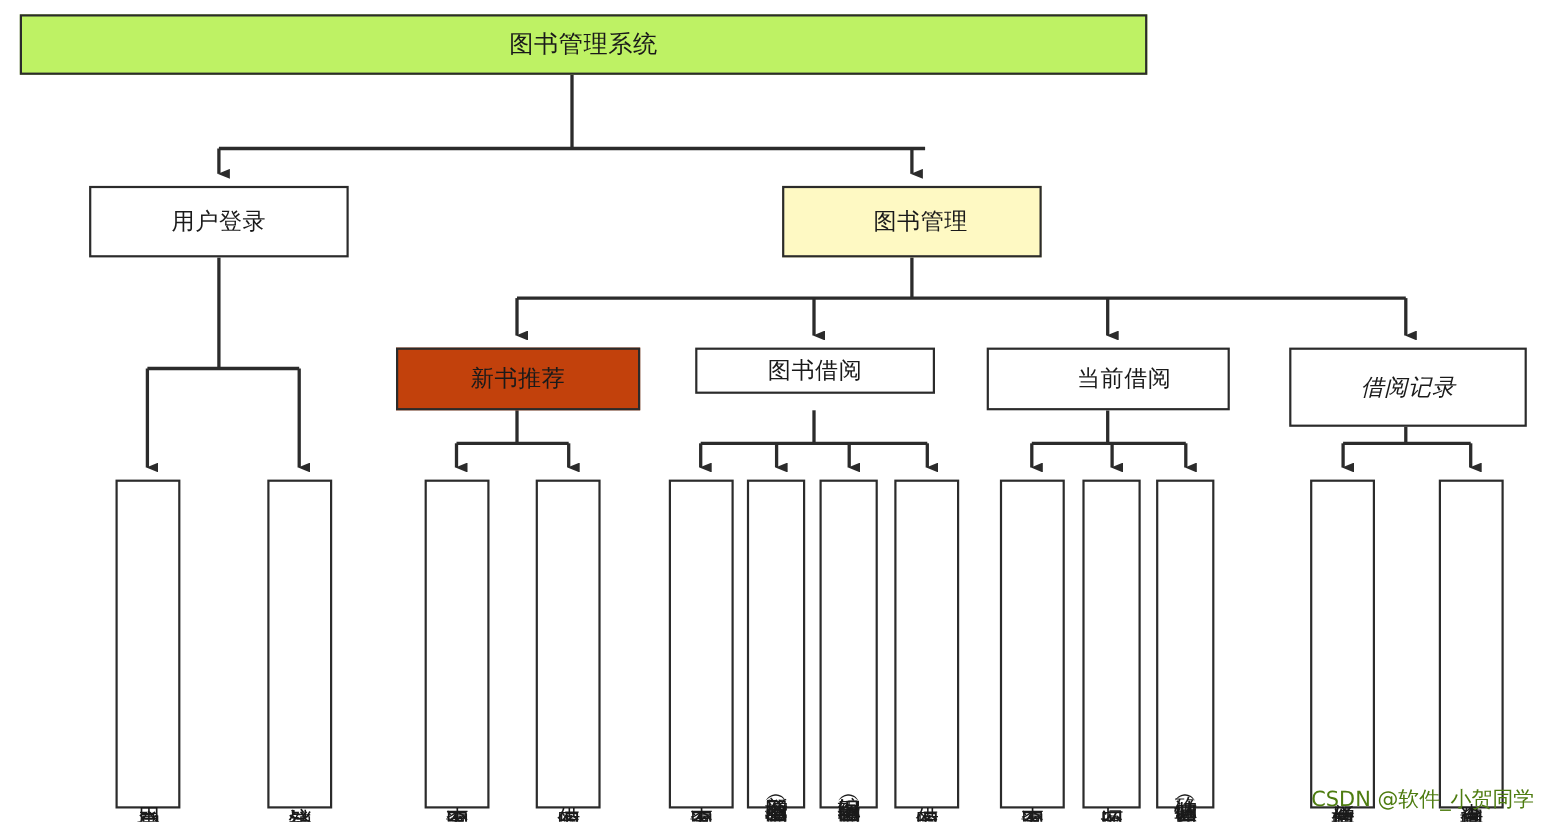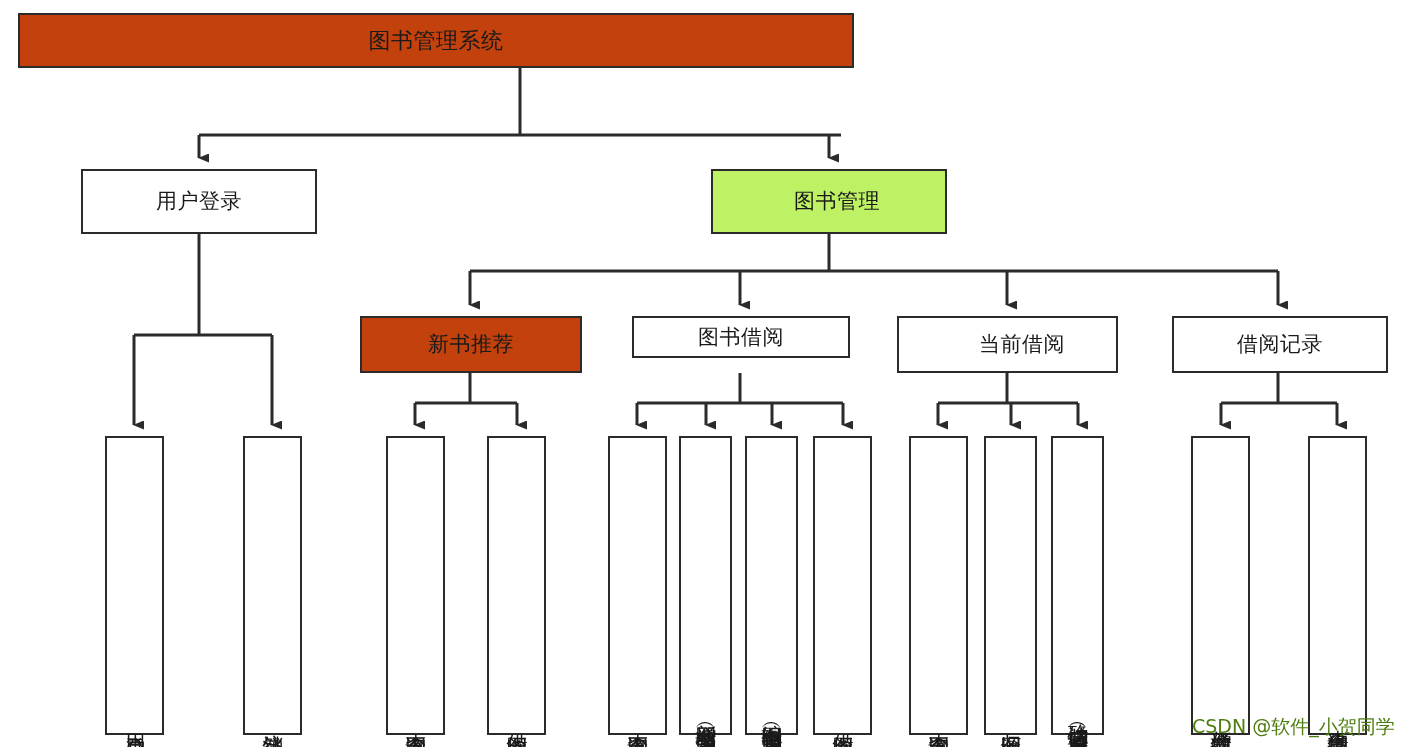--- a/index.html
+++ b/index.html
@@ -121,41 +121,41 @@
       <path d="M1011,403 L1011,425" marker-end="url(#arrowhead)"></path>
       <path d="M1078,403 L1078,425" marker-end="url(#arrowhead)"></path>
 
       <path d="M1278,373 L1278,403"></path>
       <path d="M1221,403 L1337,403"></path>
       <path d="M1221,403 L1221,425" marker-end="url(#arrowhead)"></path>
       <path d="M1337,403 L1337,425" marker-end="url(#arrowhead)"></path>
     </g>
   </svg>
 
-  <div class="node horizontal root" style="left: 18px; top: 13px; width: 836px; height: 55px; border-color: rgb(43, 43, 43); background: #c2410c; color: rgb(26, 26, 26);">
+  <div class="node horizontal root" style="left: 18px; top: 13px; width: 1025px; height: 55px; border-color: rgb(43, 43, 43); background: #bef264; color: rgb(26, 26, 26);">
     <span class="label">图书管理系统</span>
   </div>
 
   <div class="node horizontal" style="left: 81px; top: 169px; width: 236px; height: 65px; border-color: rgb(43, 43, 43); background: rgb(255, 255, 255); color: rgb(26, 26, 26);">
     <span class="label">用户登录</span>
   </div>
-  <div class="node horizontal" style="left: 711px; top: 169px; width: 236px; height: 65px; border-color: rgb(43, 43, 43); background: #bef264; color: rgb(26, 26, 26); padding-left: 16px;">
+  <div class="node horizontal" style="left: 711px; top: 169px; width: 236px; height: 65px; border-color: rgb(43, 43, 43); background: #fef9c3; color: rgb(26, 26, 26); padding-left: 16px;">
     <span class="label">图书管理</span>
   </div>
 
   <div class="node horizontal" style="left: 360px; top: 316px; width: 222px; height: 57px; border-color: rgb(43, 43, 43); background: #c2410c; color: rgb(26, 26, 26);">
     <span class="label">新书推荐</span>
   </div>
   <div class="node horizontal" style="left: 632px; top: 316px; width: 218px; height: 42px; border-color: rgb(43, 43, 43); background: rgb(255, 255, 255); color: rgb(26, 26, 26);">
     <span class="label">图书借阅</span>
   </div>
   <div class="node horizontal" style="left: 897px; top: 316px; width: 221px; height: 57px; border-color: rgb(43, 43, 43); background: rgb(255, 255, 255); color: rgb(26, 26, 26); padding-left: 29px;">
     <span class="label">当前借阅</span>
   </div>
-  <div class="node horizontal" style="left: 1172px; top: 316px; width: 216px; height: 57px; border-color: rgb(43, 43, 43); background: rgb(255, 255, 255); color: rgb(26, 26, 26);">
+  <div class="node horizontal" style="left: 1172px; top: 316px; width: 216px; height: 72px; border-color: rgb(43, 43, 43); background: rgb(255, 255, 255); color: rgb(26, 26, 26); font-style: italic;">
     <span class="label">借阅记录</span>
   </div>
 
   <div class="node vertical" style="left: 105px; top: 436px; width: 59px; height: 299px; border-color: rgb(43, 43, 43); background: rgb(255, 255, 255); color: rgb(26, 26, 26);">
     <span class="label">用户登录</span>
   </div>
   <div class="node vertical" style="left: 243px; top: 436px; width: 59px; height: 299px; border-color: rgb(43, 43, 43); background: rgb(255, 255, 255); color: rgb(26, 26, 26);">
     <span class="label">注销登录</span>
   </div>
   <div class="node vertical" style="left: 386px; top: 436px; width: 59px; height: 299px; border-color: rgb(43, 43, 43); background: rgb(255, 255, 255); color: rgb(26, 26, 26);">

